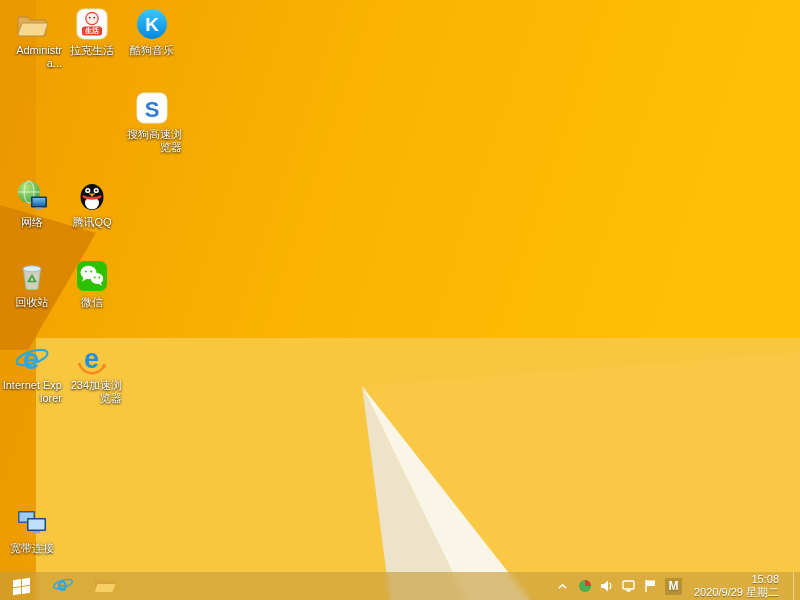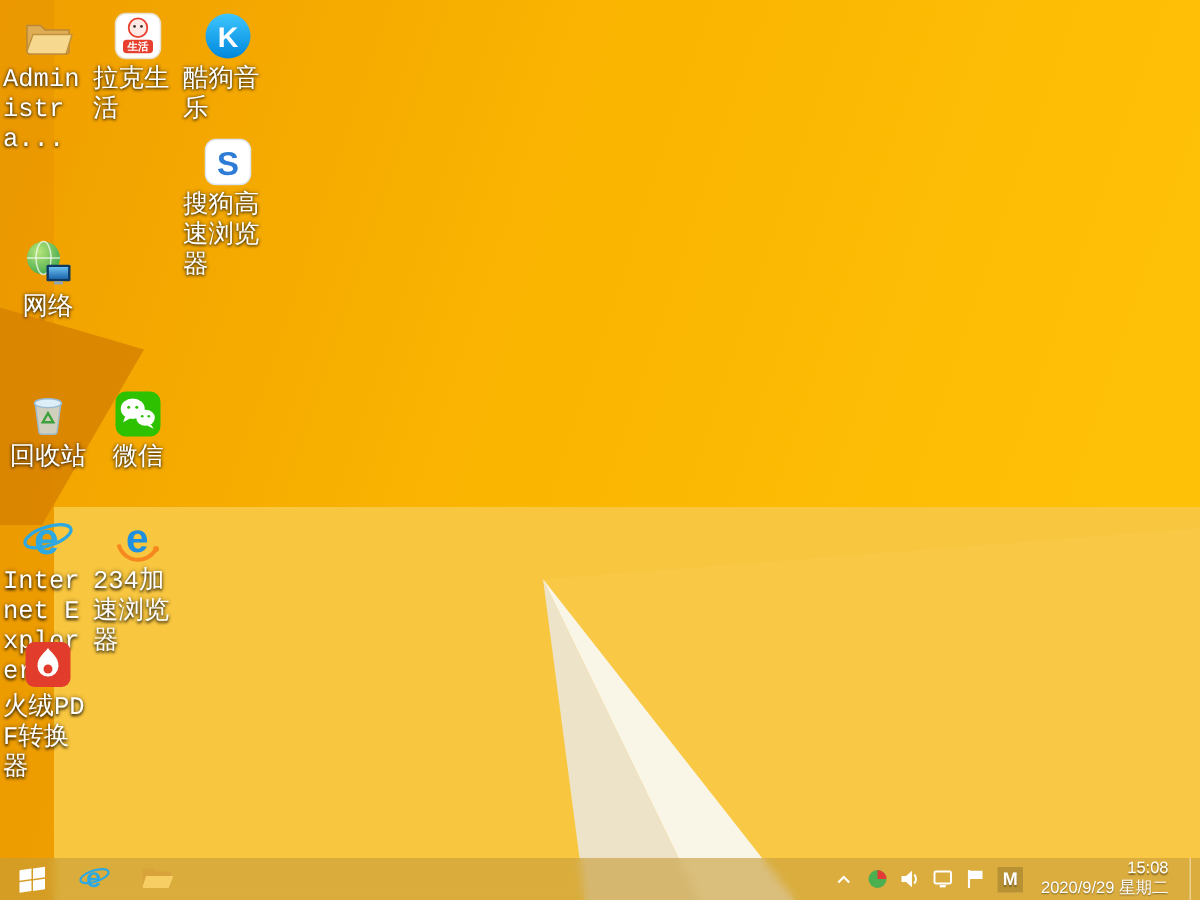--- a/index.html
+++ b/index.html
@@ -6,25 +6,25 @@
   html,body { width:800px; height:600px; overflow:hidden; }
   body { font-family:"Liberation Sans","DejaVu Sans",sans-serif; }
 
   .desktop { position:relative; width:800px; height:600px; overflow:hidden; }
   .wallpaper { position:absolute; inset:0; z-index:0; }
 
   
   .icon-cell { position:absolute; width:60px; z-index:2; display:flex; flex-direction:column;
                align-items:center; cursor:pointer; }
   .c1{left:2px} .c2{left:62px} .c3{left:122px}
-  .r1{top:6px} .r2{top:90px} .r3{top:158px} .r4{top:258px} .r5{top:341px} .r6{top:425px} .r7{top:504px}
+  .r1{top:6px} .r2{top:90px} .r3{top:178px} .r4{top:258px} .r5{top:341px} .r6{top:425px} .r7{top:504px}
   .icon-art { width:38px; height:36px; display:flex; align-items:center; justify-content:center; }
-  .icon-label { margin-top:2px; color:#fff; font-size:17px; line-height:1.18; text-align:left;
+  .icon-label { margin-top:2px; color:#fff; font-size:11px; line-height:1.18; text-align:right;
                 max-width:62px; word-break:break-all;
-                text-shadow:0 1px 2px rgba(0,0,0,.8), 0 0 3px rgba(0,0,0,.45);font-family:Liberation Mono, monospace; }
+                text-shadow:0 1px 2px rgba(0,0,0,.8), 0 0 3px rgba(0,0,0,.45); }
 
   
   .taskbar { position:absolute; left:0; right:0; bottom:0; height:28px; z-index:5;
              background:rgba(198,156,58,.62); backdrop-filter:blur(3px);
              display:flex; align-items:center; }
   .tb-btn { width:42px; height:28px; border:0; background:transparent; display:flex;
             align-items:center; justify-content:center; cursor:pointer; }
   .winlogo { width:17px; height:15px; display:grid; grid-template-columns:1fr 1fr;
              grid-template-rows:1fr 1fr; gap:1.6px; transform:skewY(-8deg); }
   .winlogo i { background:#fff; display:block; }
@@ -130,20 +130,35 @@
         <ellipse cx="15" cy="14" rx="5" ry="11" fill="none" stroke="#fff" stroke-width="1" opacity="0.7"></ellipse>
         <line x1="4" y1="14" x2="26" y2="14" stroke="#fff" stroke-width="1" opacity="0.7"></line>
         <rect x="17" y="18.5" width="16" height="11" rx="1" fill="#0F3B63"></rect>
         <rect x="18.6" y="20" width="12.8" height="8" fill="url(#scrGrad)"></rect>
         <rect x="22" y="29.6" width="6" height="2" fill="#8FA6B8"></rect>
       </svg>
     </span>
     <span class="icon-label">网络</span>
   </div>
 
+  <div class="icon-cell c2 r3">
+    <span class="icon-art">
+      <svg width="36" height="36" viewBox="0 0 36 36">
+        <ellipse cx="18" cy="19" rx="11.5" ry="13" fill="#0E0E0E"></ellipse>
+        <circle cx="13.8" cy="12.5" r="2.6" fill="#fff"></circle>
+          <circle cx="22.2" cy="12.5" r="2.6" fill="#fff"></circle>
+        <circle cx="13.8" cy="12.5" r="1.1" fill="#111"></circle>
+          <circle cx="22.2" cy="12.5" r="1.1" fill="#111"></circle>
+        <polygon points="14.5,15.5 21.5,15.5 18,18.5" fill="#F5A623"></polygon>
+        <ellipse cx="18" cy="25" rx="7" ry="6.3" fill="#fff"></ellipse>
+        <path d="M8.5 17 Q18 21 27.5 17 L27 20 Q18 23.5 9 20 Z" fill="#E23B30"></path>
+      </svg>
+    </span>
+    <span class="icon-label">腾讯QQ</span>
+  </div>
 
   <div class="icon-cell c2 r4">
     <span class="icon-art">
       <svg width="36" height="36" viewBox="0 0 36 36">
         <rect x="3" y="3" width="30" height="30" rx="7" fill="#2DC100"></rect>
         <ellipse cx="14.5" cy="14.5" rx="8" ry="6.8" fill="#fff"></ellipse>
         <polygon points="9.5,19.5 8,23.5 13,20.8" fill="#fff"></polygon>
         <ellipse cx="23" cy="20.5" rx="6.2" ry="5.4" fill="#fff"></ellipse>
         <polygon points="26.5,24.8 28.5,27.8 24,25.7" fill="#fff"></polygon>
         <circle cx="11.8" cy="13.5" r="1" fill="#2DC100"></circle>
@@ -180,32 +195,34 @@
     <span class="icon-art">
       <svg width="36" height="36" viewBox="0 0 36 36">
         <text x="17.5" y="27" font-size="27" font-weight="bold" fill="#1F8FE0" text-anchor="middle">e</text>
         <path d="M5 22 A13.5 13.5 0 0 0 30 25" fill="none" stroke="#F6881F" stroke-width="2.6"></path>
         <circle cx="30" cy="25" r="2" fill="#F6881F"></circle>
       </svg>
     </span>
     <span class="icon-label">234加速浏览器</span>
   </div>
 
-  <div class="icon-cell c1 r6">
-    <span class="icon-art">
-      <svg width="36" height="36" viewBox="0 0 36 36">
-        <rect x="3" y="3" width="30" height="30" rx="6" fill="#E23C2C"></rect>
-        <path d="M18 7 C21 11 25 13 25 19 A7 7 0 1 1 11 19 C11 13 15 11 18 7 Z" fill="#fff"></path>
-        <circle cx="18" cy="21" r="3" fill="#E23C2C"></circle>
-      </svg>
-    </span>
-    <span class="icon-label">火绒PDF转换器</span>
-  </div>
-
-
+
+
+  <div class="icon-cell c1 r7">
+    <span class="icon-art">
+      <svg width="36" height="36" viewBox="0 0 36 36">
+        <rect x="4" y="7" width="17" height="12" rx="1" fill="#2C5E94"></rect>
+        <rect x="5.5" y="8.5" width="14" height="9" fill="#9CCAF0"></rect>
+        <rect x="13" y="14" width="19" height="13" rx="1" fill="#184E86"></rect>
+        <rect x="14.5" y="15.5" width="16" height="10" fill="#BFE0F8"></rect>
+        <rect x="19" y="27" width="7" height="2.2" fill="#8FA6B8"></rect>
+      </svg>
+    </span>
+    <span class="icon-label">宽带连接</span>
+  </div>
 
 
   <div class="taskbar">
     <button class="tb-btn">
       <span class="winlogo">
           <i></i>
           <i></i>
           <i></i>
           <i></i>
         </span>

